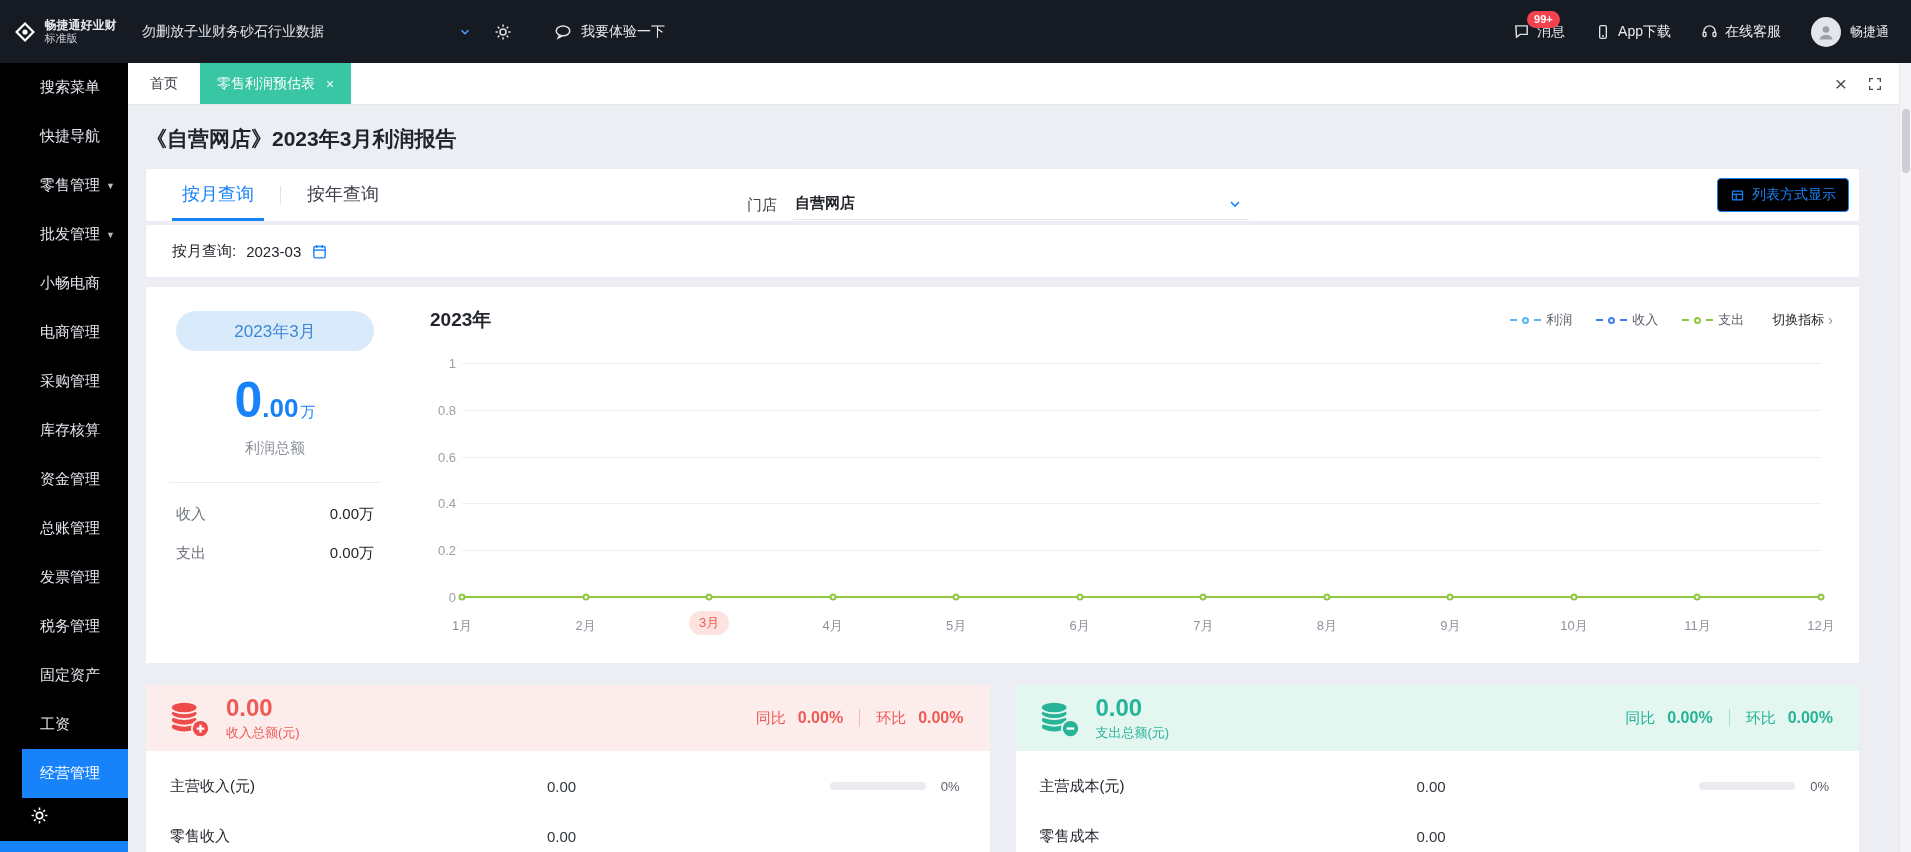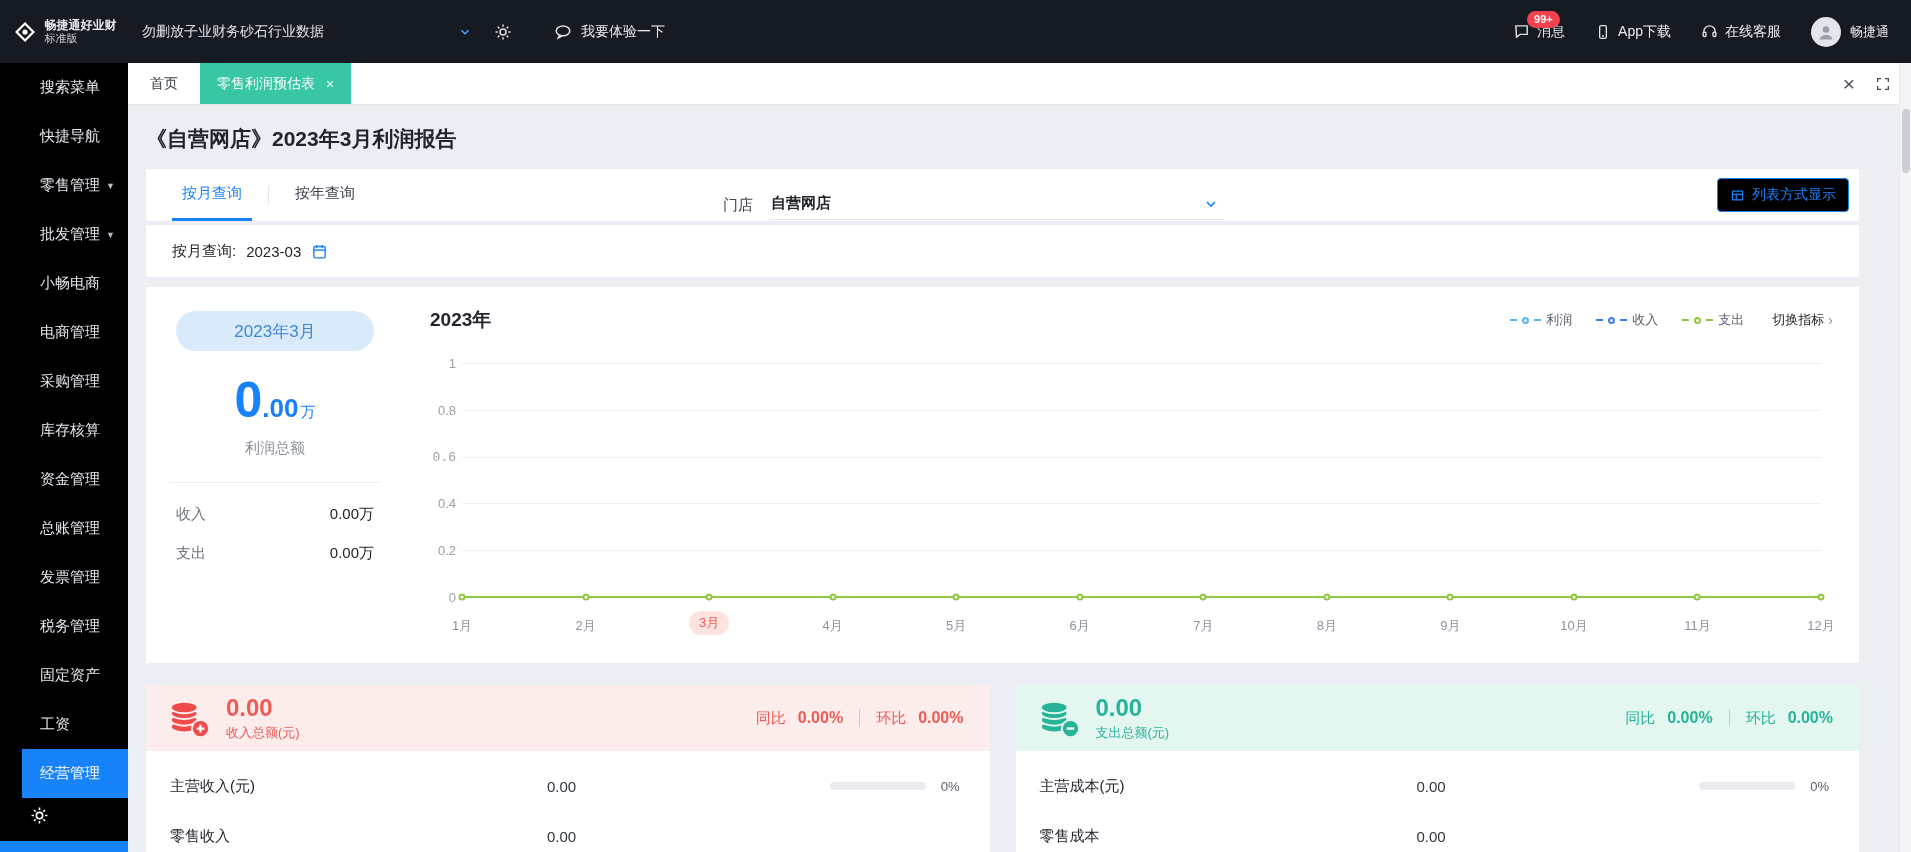--- a/index.html
+++ b/index.html
@@ -24,35 +24,35 @@
   
   .sidebar { position:absolute; top:63px; left:0; width:128px; bottom:0; background:#000000; color:#e3e6ed; z-index:8;padding-left:22px; }
   .side-item { height:49px; display:flex; align-items:center; padding:0 13px 0 18px; font-size:15px; cursor:pointer; }
   .side-item.active { background:#1782fa; color:#fff; }
   .side-arrow { margin-left:auto; font-size:9px; color:#b6bcc8; }
   .side-footer { position:absolute; bottom:0; left:0; right:0; height:54px; }
   .side-gear { position:absolute; left:30px; top:8px; cursor:pointer; display:flex; }
   .side-blue-bar { position:absolute; bottom:0; left:0; right:0; height:11px; background:#1782fa; }
 
   
-  .tabbar { position:absolute; top:63px; left:128px; right:0; height:42px; background:#fff; border-bottom:1px solid #e6e8ec; display:flex; align-items:stretch; z-index:7; }
+  .tabbar { position:absolute; top:63px; left:128px; right:8px; height:42px; background:#fff; border-bottom:1px solid #e6e8ec; display:flex; align-items:stretch; z-index:7; }
   .tab-home { width:72px; display:flex; align-items:center; justify-content:center; font-size:14px; color:#3c414b; cursor:pointer; }
   .tab-active { background:#38c6a5; color:#fff; display:flex; align-items:center; gap:11px; padding:0 17px; font-size:14px; cursor:pointer; }
   .tab-x { font-size:14px; opacity:.95; }
   .tabbar-right { margin-left:auto; display:flex; align-items:center; gap:20px; padding:0 20px; color:#4a4f57; }
   .tr-close { font-size:21px; line-height:1; cursor:pointer; }
   .tr-full { display:flex; cursor:pointer; }
 
   
   .content { position:absolute; top:105px; left:128px; right:0; bottom:0; padding:0 52px 0 18px; overflow:hidden; }
   .page-title { margin-top:20px; font-size:21px; font-weight:bold; color:#20242c; }
 
   .filter-panel { margin-top:16px; height:52px; background:#fff; display:flex; align-items:center; border-radius:2px; }
   .query-tabs { display:flex; align-items:center; height:100%; margin-left:26px; }
-  .q-tab { height:100%; display:flex; align-items:center; padding:0 10px; font-size:15px; color:#3c414b; cursor:pointer; border-bottom:3px solid transparent; }
+  .q-tab { height:100%; display:flex; align-items:center; padding:0 10px; font-size:18px; color:#3c414b; cursor:pointer; border-bottom:3px solid transparent; }
   .q-tab.active { color:#1782fa; border-bottom-color:#1782fa; }
   .q-div { width:1px; height:18px; background:#e2e4e8; margin:0 16px; }
   .store-group { display:flex; align-items:flex-end; margin-left:358px; height:100%; padding-bottom:1px; }
   .store-label { font-size:15px; color:#3f444d; padding-bottom:5px; }
   .store-select { width:456px; margin-left:16px; border-bottom:1px solid #e4e6ea; display:flex; align-items:center; justify-content:space-between; padding:0 6px 6px 2px; font-size:15px; color:#22252b; font-weight:bold; cursor:pointer; }
   .list-btn { margin-left:auto; margin-right:10px; height:34px; padding:0 12px; background:#000000; border:1px solid #1782fa; color:#1782fa; border-radius:4px; font-size:14px; display:flex; align-items:center; gap:7px; cursor:pointer; font-family:inherit; }
 
   .date-panel { margin-top:4px; height:52px; background:#fff; display:flex; align-items:center; padding-left:26px; font-size:15px; gap:10px; border-radius:2px; }
   .dp-cal { display:flex; cursor:pointer; }
 
@@ -348,21 +348,21 @@
           <span class="sw-arrow">›</span>
         </div>
       </div>
       <div class="plot">
         <div class="zero-line"></div>
       <div class="gridline" style="top: 0%;"></div>
           <div class="ytick" style="top: 0%;">1</div>
           <div class="gridline" style="top: 20%;"></div>
           <div class="ytick" style="top: 20%;">0.8</div>
           <div class="gridline" style="top: 40%;"></div>
-          <div class="ytick" style="top: 40%; font-family: Liberation Mono, monospace;">0.6</div>
+          <div class="ytick" style="top: 40%;">0.6</div>
           <div class="gridline" style="top: 60%;"></div>
           <div class="ytick" style="top: 60%;">0.4</div>
           <div class="gridline" style="top: 80%;"></div>
           <div class="ytick" style="top: 80%;">0.2</div>
           <div class="ytick" style="top: 100%;">0</div>
           <div class="marker" style="left: 0%;"></div>
           <div class="marker" style="left: 9.09091%;"></div>
           <div class="marker" style="left: 18.1818%;"></div>
           <div class="marker" style="left: 27.2727%;"></div>
           <div class="marker" style="left: 36.3636%;"></div>

